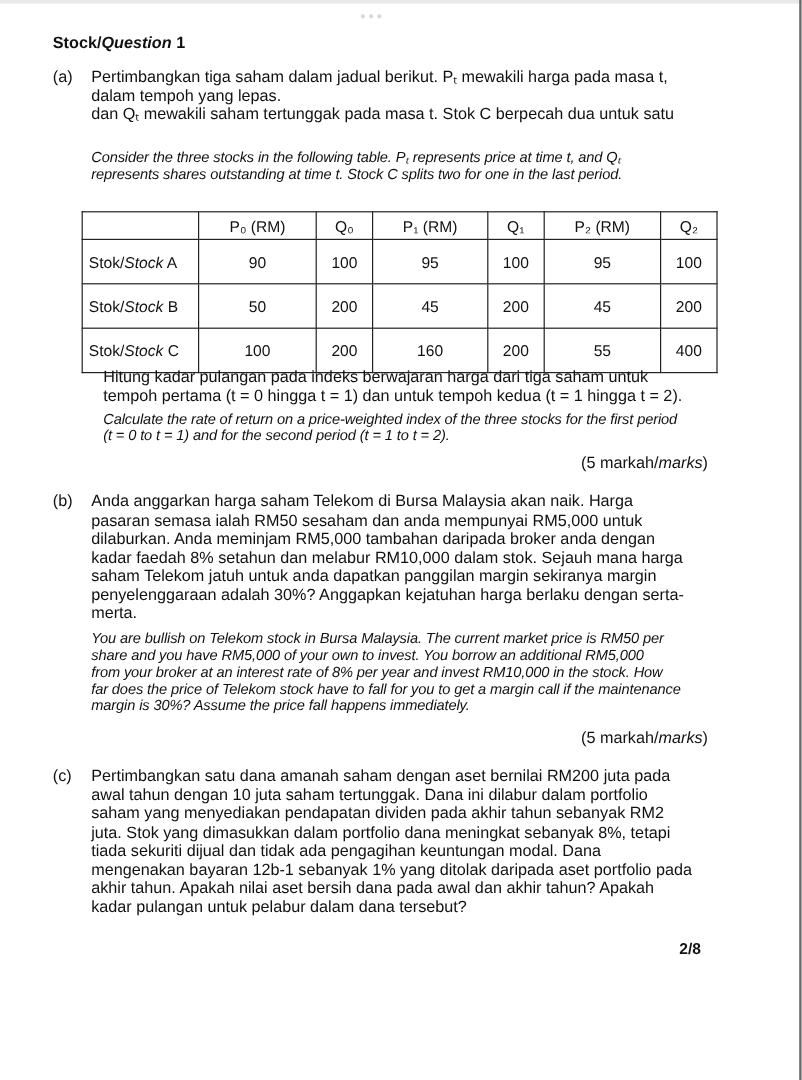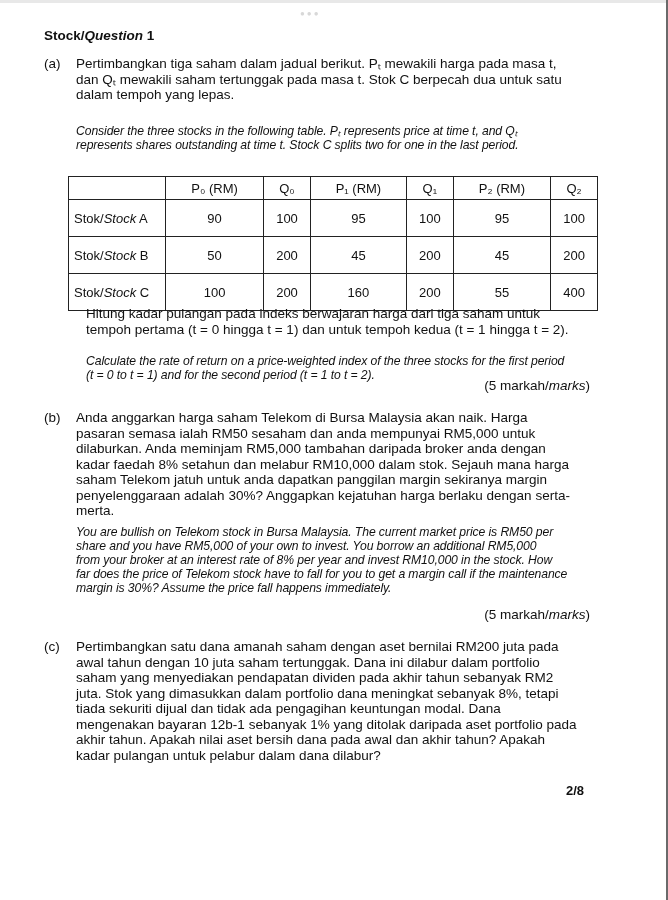--- a/index.html
+++ b/index.html
@@ -40,22 +40,22 @@
 <div class="page">
 
   <div class="qtitle">
     <span>Stock/</span><i>Question</i> <span>1</span>
   </div>
 
   <div class="part" style="top:56px;">
     <div class="plabel">(a)</div>
     <div class="ptext" style="top:0;">
       <div>Pertimbangkan tiga saham dalam jadual berikut. Pₜ mewakili harga pada masa t,</div>
+      <div>dalam tempoh yang lepas.</div>
       <div>dan Qₜ mewakili saham tertunggak pada masa t. Stok C berpecah dua untuk satu</div>
-      <div>dalam tempoh yang lepas.</div>
     </div>
     <div class="ptext-it" style="top:68px;">
       <div>Consider the three stocks in the following table. Pₜ represents price at time t, and Qₜ</div>
       <div>represents shares outstanding at time t. Stock C splits two for one in the last period.</div>
     </div>
   </div>
 
   <table class="stocks">
     <tbody>
         <tr>
@@ -95,21 +95,21 @@
       <td>400</td>
     </tr>
   </tbody>
     </table>
 
   <div class="part" style="top:306px;">
     <div class="ptext" style="top:0; left:42px; width:505px;">
       <div>Hitung kadar pulangan pada indeks berwajaran harga dari tiga saham untuk</div>
       <div>tempoh pertama (t = 0 hingga t = 1) dan untuk tempoh kedua (t = 1 hingga t = 2).</div>
     </div>
-    <div class="ptext-it" style="top:36px; left:42px; width:505px;margin-top:12px;">
+    <div class="ptext-it" style="top:36px; left:42px; width:505px;">
       <div>Calculate the rate of return on a price-weighted index of the three stocks for the first period</div>
       <div>(t = 0 to t = 1) and for the second period (t = 1 to t = 2).</div>
     </div>
     <div class="marks" style="top:72px;">
       <span>(5 markah/</span><i>marks</i><span>)</span>
     </div>
   </div>
 
   <div class="part" style="top:410px;">
     <div class="plabel">(b)</div>
@@ -137,18 +137,18 @@
   <div class="part" style="top:639px;">
     <div class="plabel">(c)</div>
     <div class="ptext" style="top:0;">
       <div>Pertimbangkan satu dana amanah saham dengan aset bernilai RM200 juta pada</div>
       <div>awal tahun dengan 10 juta saham tertunggak. Dana ini dilabur dalam portfolio</div>
       <div>saham yang menyediakan pendapatan dividen pada akhir tahun sebanyak RM2</div>
       <div>juta. Stok yang dimasukkan dalam portfolio dana meningkat sebanyak 8%, tetapi</div>
       <div>tiada sekuriti dijual dan tidak ada pengagihan keuntungan modal. Dana</div>
       <div>mengenakan bayaran 12b-1 sebanyak 1% yang ditolak daripada aset portfolio pada</div>
       <div>akhir tahun. Apakah nilai aset bersih dana pada awal dan akhir tahun? Apakah</div>
-      <div>kadar pulangan untuk pelabur dalam dana dilabur?</div>
+      <div>kadar pulangan untuk pelabur dalam dana tersebut?</div>
     </div>
   </div>
 
   <div class="pagenum">2/8</div>
 </div>
 
 </body></html>

